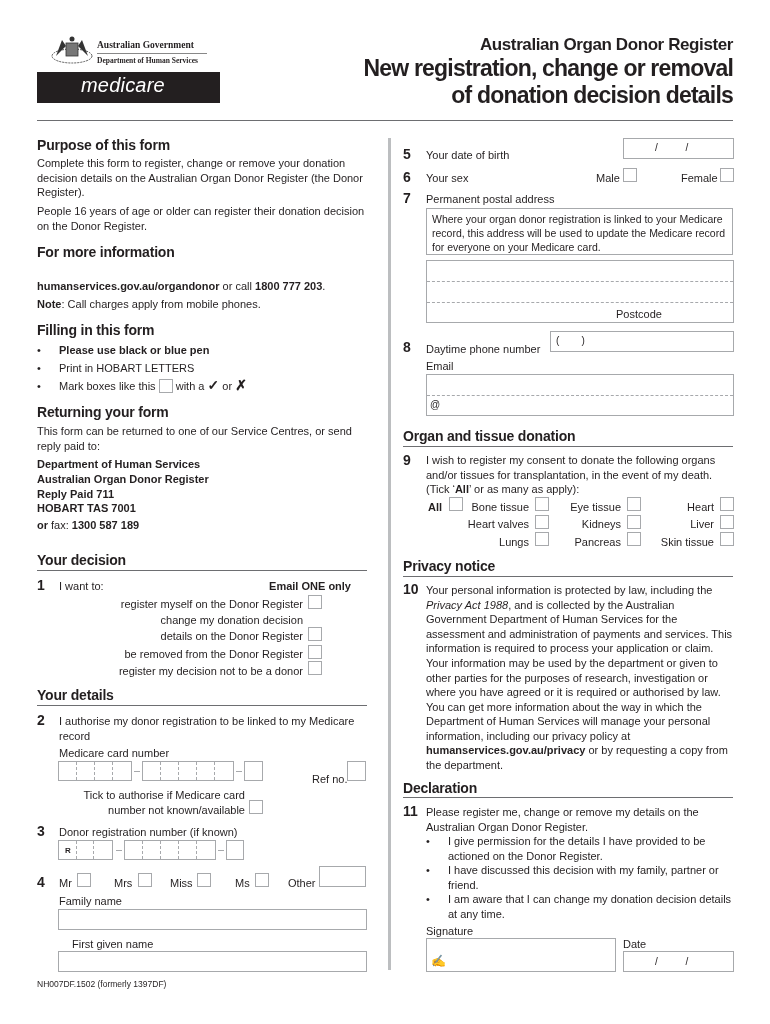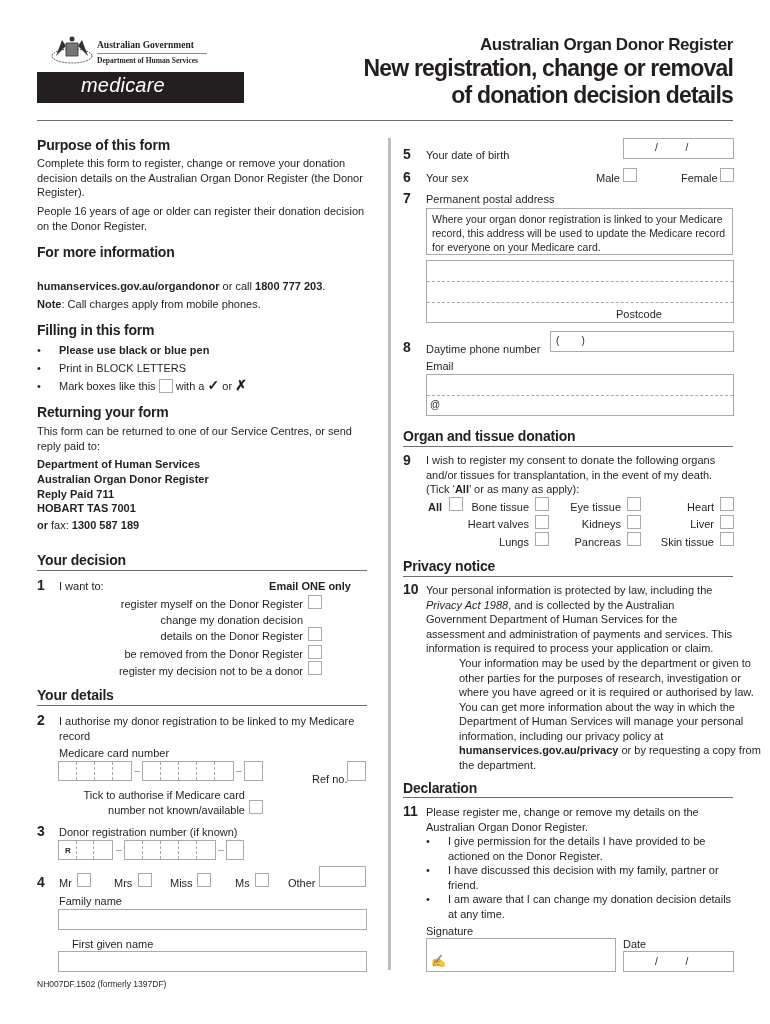--- a/index.html
+++ b/index.html
@@ -28,21 +28,21 @@
   <svg class="abs" style="left:50px;top:34px" width="44" height="32" viewBox="0 0 44 32">
     <ellipse cx="22" cy="22" rx="20" ry="7" fill="none" stroke="#555" stroke-width="1" stroke-dasharray="2 1"></ellipse>
     <rect x="16" y="9" width="12" height="13" fill="#777" stroke="#333" stroke-width="0.8"></rect>
     <path d="M6 22 L12 6 L16 12 Z" fill="#333"></path>
     <path d="M38 22 L32 6 L28 12 Z" fill="#333"></path>
     <circle cx="22" cy="5" r="2.5" fill="#333"></circle>
   </svg>
   <div class="abs" style="left:97px;top:40px;font-family:'Liberation Serif',serif;font-weight:bold;font-size:9.5px;">Australian Government</div>
   <div class="abs" style="left:97px;top:53px;width:110px;border-top:1px solid #888;"></div>
   <div class="abs" style="left:97px;top:56px;font-family:'Liberation Serif',serif;font-weight:bold;font-size:7.5px;">Department of Human Services</div>
-  <div class="abs" style="left:37px;top:72px;width:183px;height:31px;background:#231f20;padding-left:24px;">
+  <div class="abs" style="left:37px;top:72px;width:183px;height:31px;background:#231f20;">
     <div style="position:absolute;left:44px;top:2px;color:#fff;font-style:italic;font-size:20px;letter-spacing:0.2px;">medicare</div>
   </div>
 
   <div class="abs right" style="right:37px;top:35px;font-weight:bold;font-size:17px;letter-spacing:-0.4px;">Australian Organ Donor Register</div>
   <div class="abs right" style="right:37px;top:55px;font-weight:bold;font-size:23px;letter-spacing:-0.8px;">New registration, change or removal</div>
   <div class="abs right" style="right:37px;top:82px;font-weight:bold;font-size:23px;letter-spacing:-0.8px;">of donation decision details</div>
 
   <div class="abs" style="left:37px;top:120px;width:696px;border-top:1.5px solid #6d6e71;"></div>
 </div>
 
@@ -61,21 +61,21 @@
   </div>
   <div class="abs p" style="left:37px;top:297px;">
     <span class="b">Note</span><span>: Call charges apply from mobile phones.</span>
   </div>
 
   <div class="abs h2" style="left:37px;top:322px;">Filling in this form</div>
   <div class="abs p" style="left:37px;top:343px;">
     <span style="display:inline-block;width:22px;">•</span><span class="b">Please use black or blue pen</span>
   </div>
   <div class="abs p" style="left:37px;top:361px;">
-    <span style="display:inline-block;width:22px;">•</span><span>Print in BLOCK LETTERS</span>
+    <span style="display:inline-block;width:22px;">•</span><span>Print in HOBART LETTERS</span>
   </div>
   <div class="abs p" style="left:37px;top:378px;white-space:nowrap;">
     <span style="display:inline-block;width:22px;">•</span><span>Mark boxes like this</span>
     <span class="cb" style="vertical-align:-3px;width:14px;height:14px;"></span>
     <span>with a</span>
     <span class="b" style="font-size:14px;">✓</span>
     <span>or</span>
     <span class="b" style="font-size:14px;">✗</span>
   </div>
 
@@ -242,21 +242,21 @@
   <span class="abs cb" style="left:627px;top:532px;"></span>
   <div class="abs p right" style="right:56px;top:535px;">Skin tissue</div>
   <span class="abs cb" style="left:720px;top:532px;"></span>
 
   <div class="abs h2" style="left:403px;top:558px;">Privacy notice</div>
   <div class="abs rule" style="left:403px;top:576px;width:330px;"></div>
   <div class="abs num" style="left:403px;top:581px;text-align:center;">10</div>
   <div class="abs p" style="left:426px;top:583px;width:308px;">
     <span>Your personal information is protected by law, including the </span><i>Privacy Act 1988</i><span>, and is collected by the Australian Government Department of Human Services for the assessment and administration of payments and services. This information is required to process your application or claim.</span>
   </div>
-  <div class="abs p" style="left:426px;top:656px;width:308px;margin-left:33px;">
+  <div class="abs p" style="left:426px;top:656px;width:308px;">
     <span>Your information may be used by the department or given to other parties for the purposes of research, investigation or where you have agreed or it is required or authorised by law. You can get more information about the way in which the Department of Human Services will manage your personal information, including our privacy policy at </span><span class="b">humanservices.gov.au/privacy</span><span> or by requesting a copy from the department.</span>
   </div>
 
   <div class="abs h2" style="left:403px;top:780px;">Declaration</div>
   <div class="abs rule" style="left:403px;top:797px;width:330px;"></div>
   <div class="abs num" style="left:403px;top:803px;">11</div>
   <div class="abs p" style="left:426px;top:805px;width:300px;">Please register me, change or remove my details on the Australian Organ Donor Register.</div>
   <div class="abs p" style="left:426px;top:834px;width:308px;display:flex;">
     <span style="width:22px;flex:none;">•</span>
       <span>I give permission for the details I have provided to be actioned on the Donor Register.</span>

